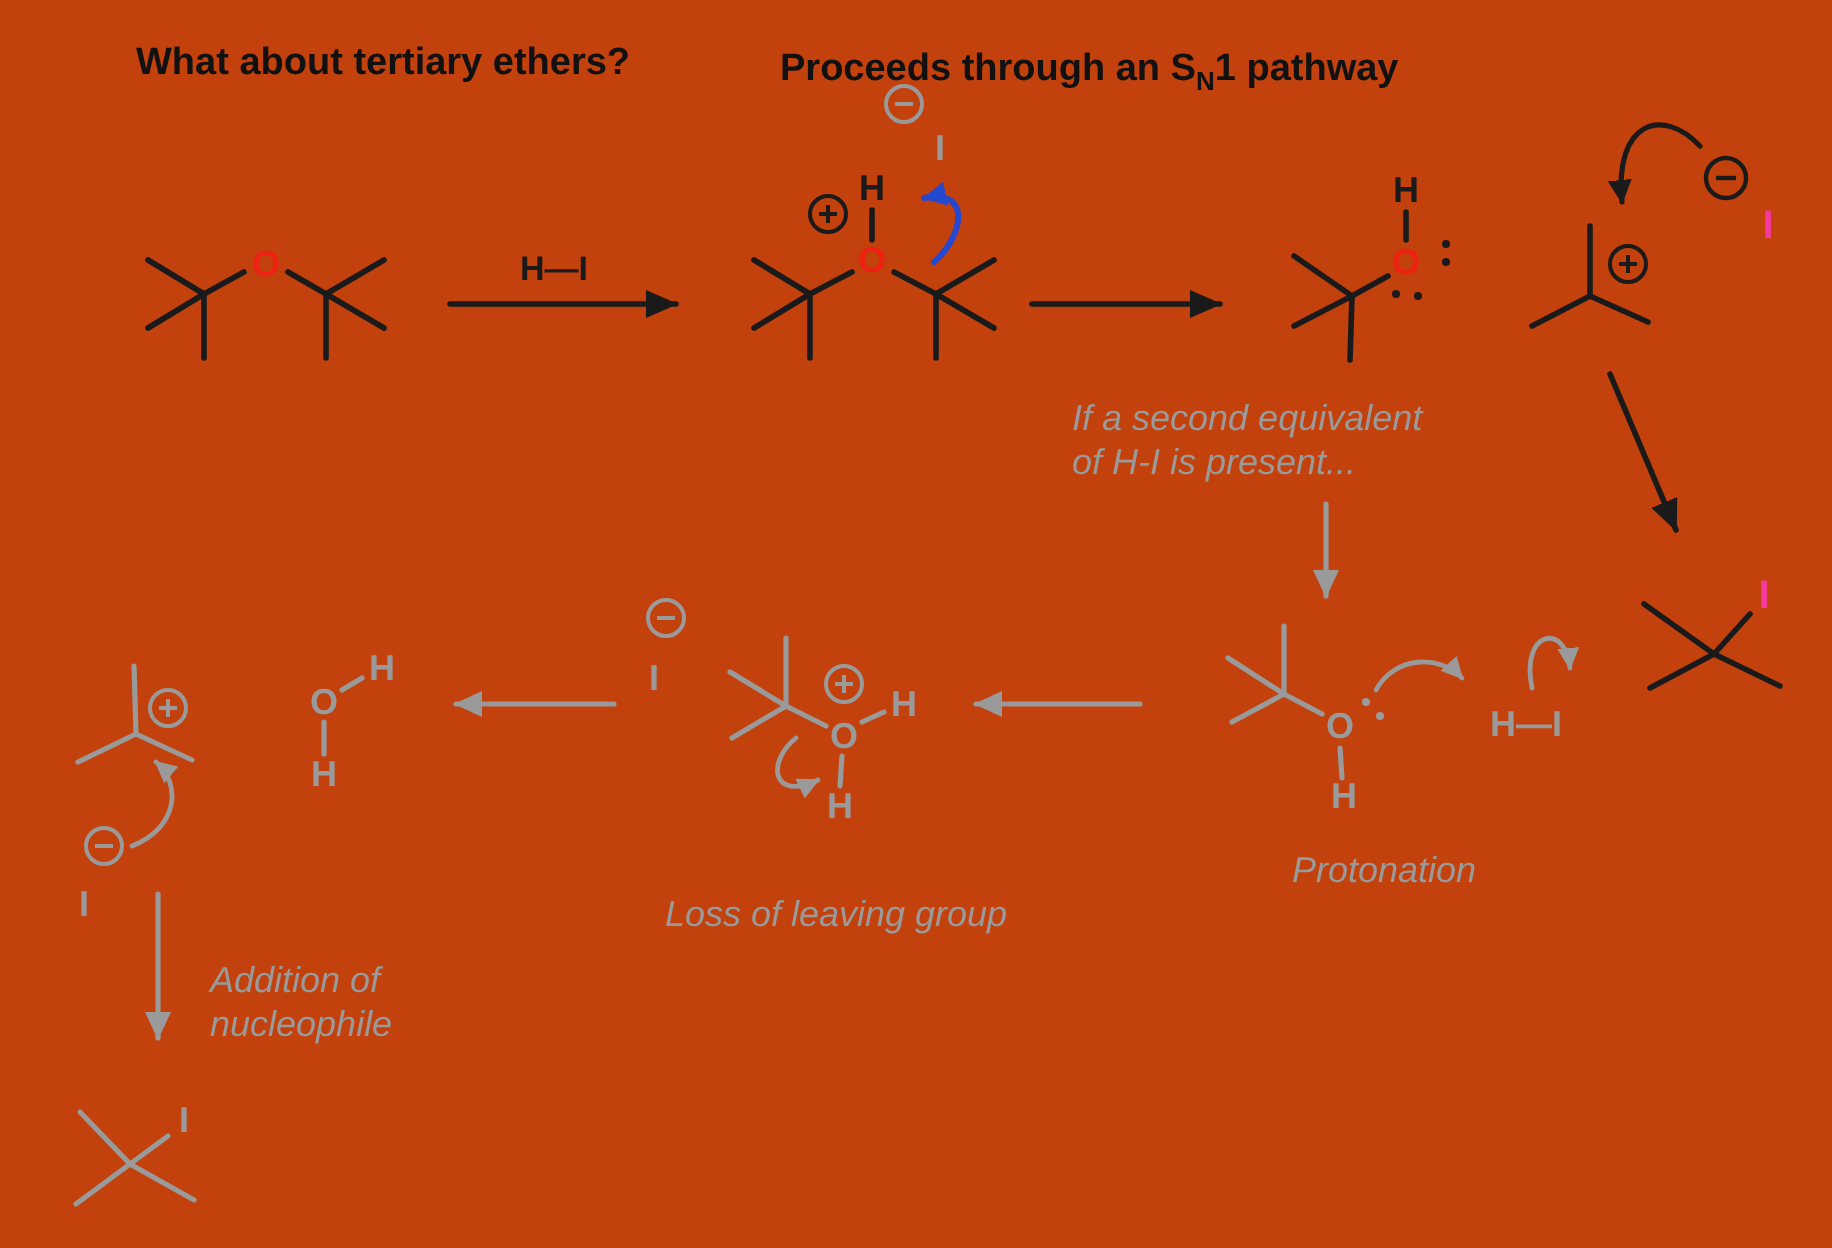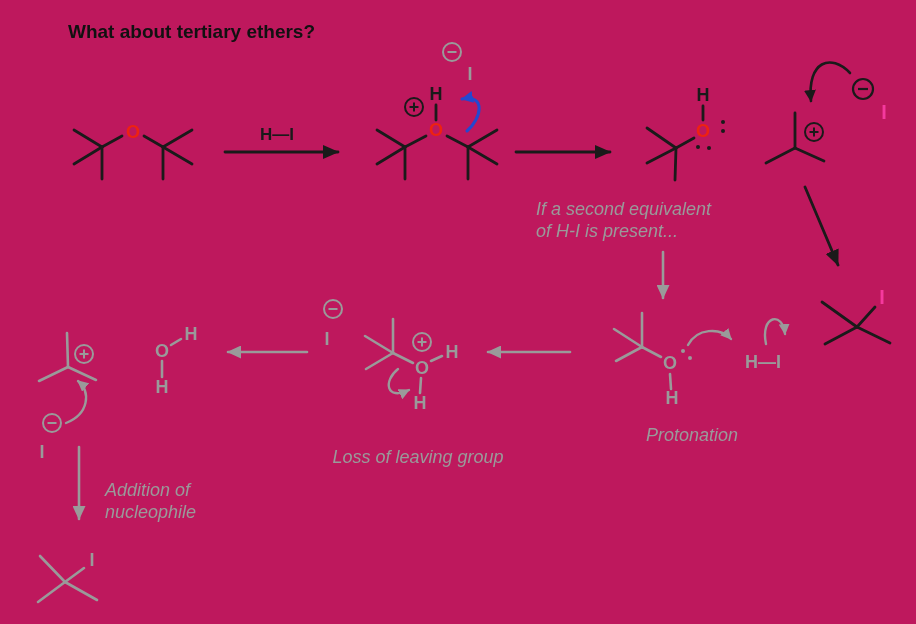--- a/index.html
+++ b/index.html
@@ -1,16 +1,16 @@
 <!DOCTYPE html>
 <html><head>
 <meta charset="utf-8">
 <style>
   html,body{margin:0;padding:0;background:#ffffff;}
-  .canvas{position:relative;width:916px;height:624px;background:#be185d;overflow:hidden;
+  .canvas{position:relative;width:916px;height:624px;background:#c2410c;overflow:hidden;
           font-family:"Liberation Sans",sans-serif;}
   .title{position:absolute;font-weight:bold;font-size:19px;color:#111;white-space:nowrap;}
   .title sub{font-size:13px;}
   svg{position:absolute;left:0;top:0;}
   .bk{stroke:#1a1a1a;stroke-width:2.8;stroke-linecap:round;fill:none;}
   .gy{stroke:#9a9a9a;stroke-width:2.6;stroke-linecap:round;fill:none;}
   .cb{stroke:#1a1a1a;stroke-width:2.6;fill:none;stroke-linecap:round;}
   .cg{stroke:#9a9a9a;stroke-width:2.4;fill:none;stroke-linecap:round;}
   .cbl{stroke:#2448d0;stroke-width:3;fill:none;stroke-linecap:round;}
   text.atom{font-family:"Liberation Sans",sans-serif;font-weight:bold;font-size:18px;fill:#1a1a1a;}
@@ -21,20 +21,23 @@
   text.ann{font-family:"Liberation Sans",sans-serif;font-style:italic;font-size:18px;fill:#9a9a9a;font-weight:normal;}
 </style>
 </head>
 <body>
 
 <div class="canvas">
 
   <div class="title" style="left:68px;top:21px">
     <span>What about tertiary ethers?</span>
   </div>
+  <div class="title" style="left:390px;top:24px">
+    <span>Proceeds through an S</span><sub>N</sub><span>1 pathway</span>
+  </div>
 
   <svg width="916" height="624" viewBox="0 0 916 624">
     <defs>
       <marker id="mB" markerUnits="userSpaceOnUse" markerWidth="18" markerHeight="14" refX="15" refY="7" orient="auto">
           <path d="M0,0 L16,7 L0,14 Z" fill="#1a1a1a"></path>
         </marker>
       <marker id="mBc" markerUnits="userSpaceOnUse" markerWidth="14" markerHeight="12" refX="11" refY="6" orient="auto">
           <path d="M0,0 L12,6 L0,12 Z" fill="#1a1a1a"></path>
         </marker>
       <marker id="mG" markerUnits="userSpaceOnUse" markerWidth="16" markerHeight="13" refX="13" refY="6.5" orient="auto">

